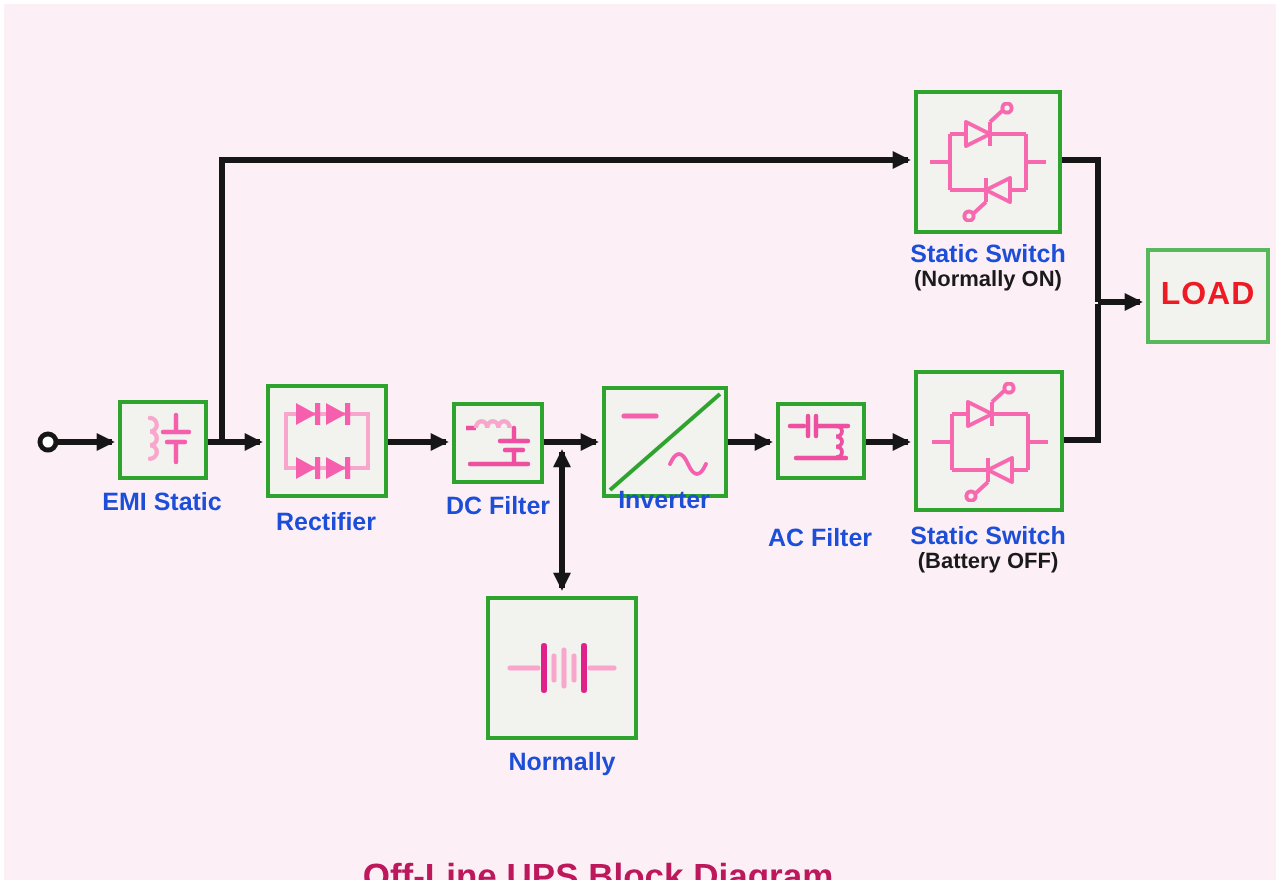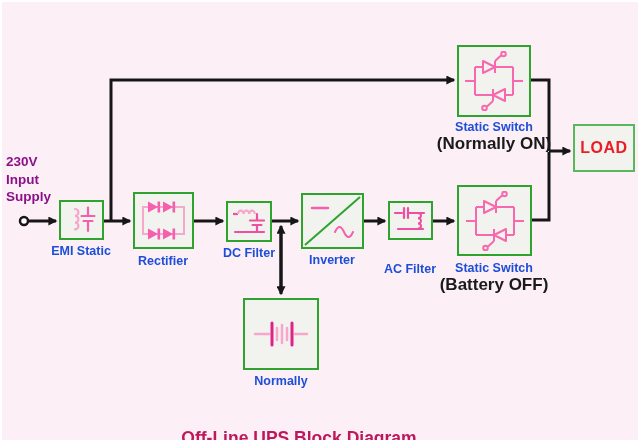--- a/index.html
+++ b/index.html
@@ -13,21 +13,21 @@
     position:absolute;box-sizing:border-box;
     border:2px solid #2ea42e;background:#f2f2ef;
     display:flex;align-items:center;justify-content:center;
   }
   .blk-label{
     position:absolute;transform:translateX(-50%);
     color:#1d4ed8;font-weight:bold;font-size:12.5px;white-space:nowrap;
   }
   .blk-sublabel{
     position:absolute;transform:translateX(-50%);
-    color:#1a1a1a;font-weight:bold;font-size:17px;white-space:nowrap;
+    color:#1a1a1a;font-weight:bold;font-size:11px;white-space:nowrap;
   }
   #source-label{
     position:absolute;left:4px;top:151px;
     color:#8b118b;font-weight:bold;font-size:13.5px;line-height:17.5px;
   }
   #load-text{
     color:#ed1c24;font-weight:bold;font-size:16px;letter-spacing:.5px;
   }
   #diagram-title{
     position:absolute;left:297px;top:426px;transform:translateX(-50%);
@@ -56,25 +56,20 @@
       <path d="M279,290 V224" marker-end="url(#arr)"></path>
       <path d="M279,226 V292" marker-end="url(#arr)"></path>
       <path d="M362,219 H383" marker-end="url(#arr)"></path>
       <path d="M431,219 H452" marker-end="url(#arr)"></path>
       <path d="M529,78 H547 V149"></path>
       <path d="M530,218 H547 V150"></path>
       <path d="M547,149 H568" marker-end="url(#arr)"></path>
     </g>
   </svg>
 
-  <div id="source-label">
-    <span style="display:block">230V</span>
-    <span style="display:block">Input</span>
-    <span style="display:block">Supply</span>
-  </div>
 
   <div class="block" style="left:57px;top:198px;width:45px;height:40px">
     <svg width="30" height="28" viewBox="0 0 30 28">
       <path d="M8,3 a3.4,3.4 0 0 1 0,6.8 a3.4,3.4 0 0 1 0,6.8 a3.4,3.4 0 0 1 0,6.8" stroke="#f8a6cb" stroke-width="2.2" fill="none" stroke-linecap="round"></path>
       <g stroke="#f55fae" stroke-width="2.2" fill="none" stroke-linecap="round">
         <path d="M21,1.5 V9"></path>
         <path d="M14.5,10 H27.5"></path>
         <path d="M16.5,15 H25.5"></path>
         <path d="M21,16 V25"></path>
       </g>
@@ -116,21 +111,21 @@
   </div>
   <div class="blk-label" style="left:247px;top:244px">DC Filter</div>
 
   <div class="block" style="left:299px;top:191px;width:63px;height:56px">
     <svg width="59" height="52" viewBox="0 0 59 52">
       <path d="M2,50 L57,2" stroke="#2ea42e" stroke-width="2" fill="none"></path>
       <path d="M9,13 H25" stroke="#f55fae" stroke-width="2.5" fill="none" stroke-linecap="round"></path>
       <path d="M32,37 q4.5,-10 9,0 q4.5,10 9,0" stroke="#f55fae" stroke-width="2" fill="none" stroke-linecap="round"></path>
     </svg>
   </div>
-  <div class="blk-label" style="left:330px;top:251px">Inverter</div>
+  <div class="blk-label" style="left:330px;top:241px">Inverter</div>
 
   <div class="block" style="left:386px;top:199px;width:45px;height:39px">
     <svg width="35" height="29" viewBox="0 0 35 29">
       <g stroke="#ee4fa0" stroke-width="2.2" fill="none" stroke-linecap="round">
         <path d="M2,7 H9"></path>
         <path d="M11,2 V12"></path>
         <path d="M15,2 V12"></path>
         <path d="M15,7 H31"></path>
         <path d="M5,23 H30"></path>
       </g>

